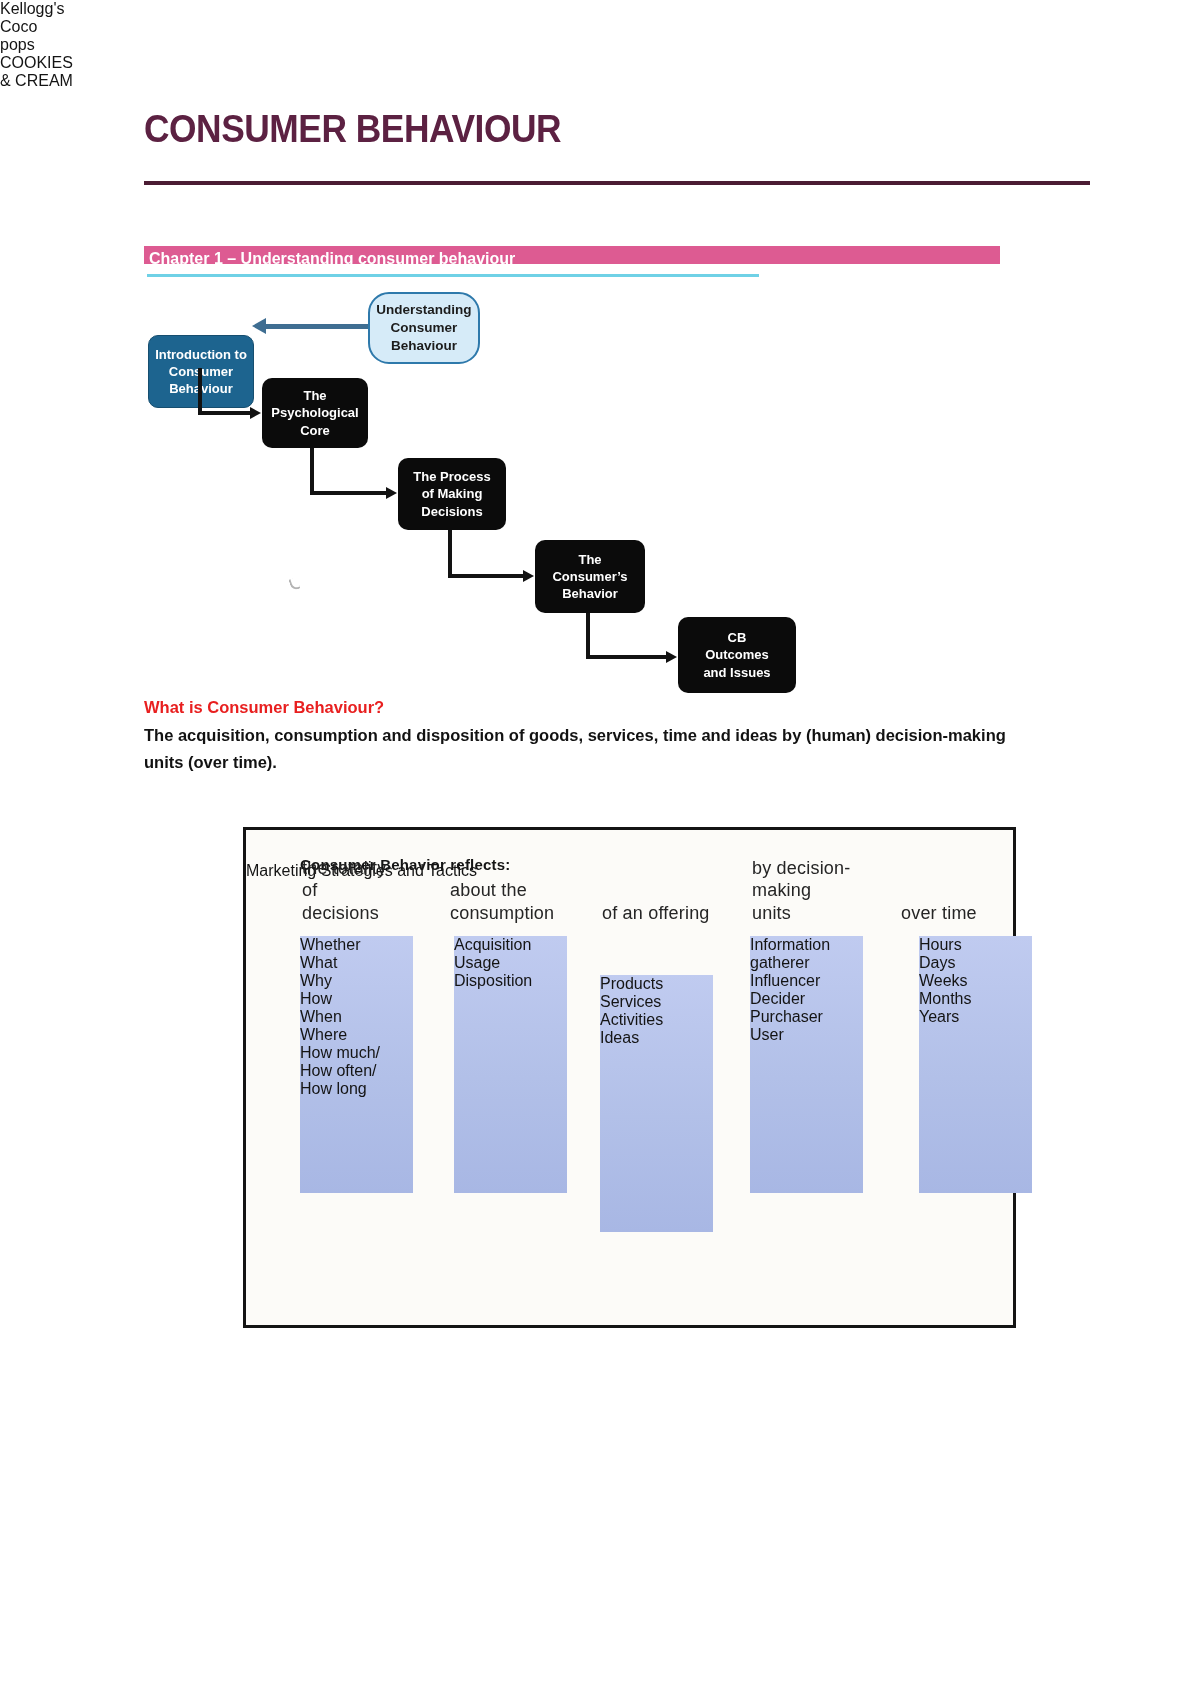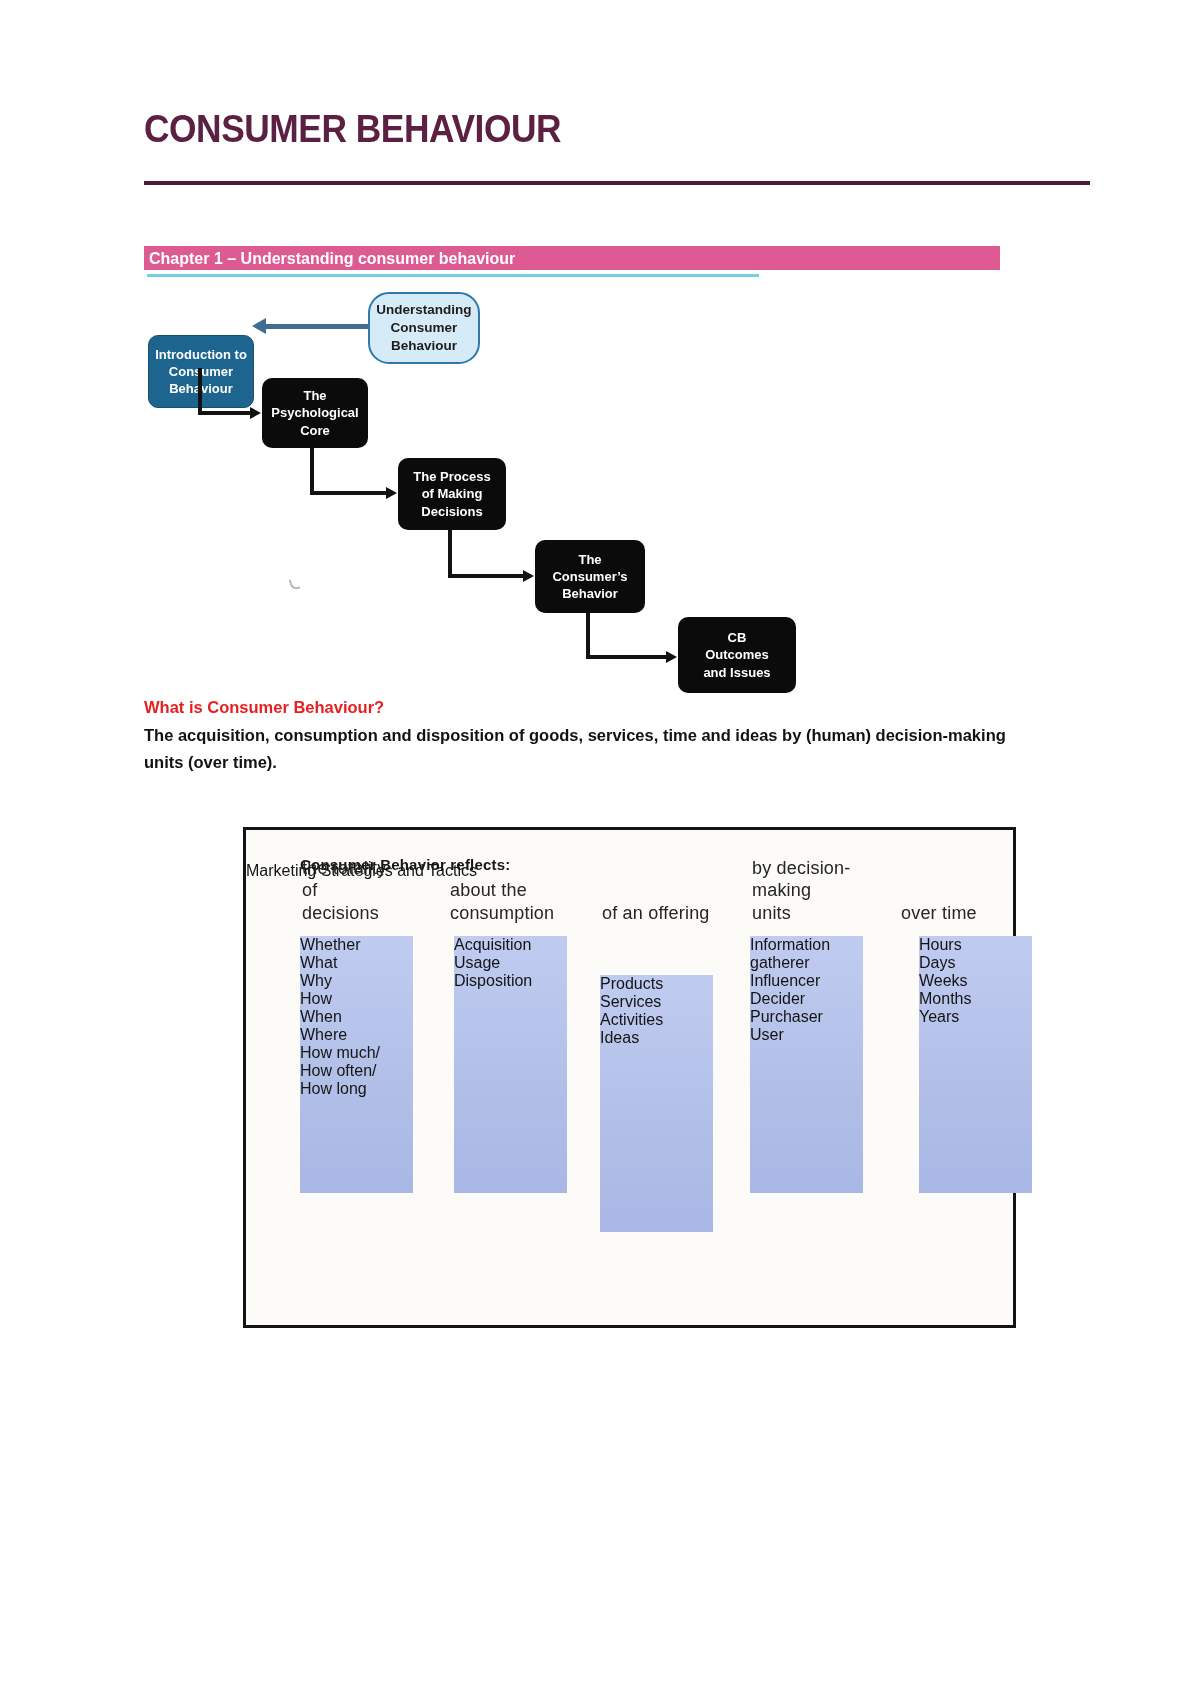--- a/index.html
+++ b/index.html
@@ -9,21 +9,21 @@
     font-family:"Liberation Sans",sans-serif;color:#141414;
   }
   
   .doc-title{
     position:absolute;left:144px;top:108px;
     font-size:38px;font-weight:bold;color:#5c2142;letter-spacing:-.5px;
     transform:scaleX(.93);transform-origin:left top;white-space:nowrap;
   }
   .title-rule{position:absolute;left:144px;top:181px;width:946px;height:4px;background:#4b1c33;}
   .chapter-banner{
-    position:absolute;left:144px;top:246px;width:856px;height:24px;
+    position:absolute;left:144px;top:246px;width:856px;height:18px;
     background:#dd5b92;color:#fff;font-size:16px;font-weight:bold;
     line-height:26px;padding-left:5px;box-sizing:border-box;white-space:nowrap;
   }
   .cyan-rule{position:absolute;left:147px;top:274px;width:612px;height:3px;background:#6fd1e6;}
 
   
   .fc-box{
     position:absolute;display:flex;align-items:center;justify-content:center;
     text-align:center;font-weight:bold;font-size:13px;line-height:1.32;
     border-radius:10px;background:#0b0b0b;color:#fff;box-sizing:border-box;
@@ -258,14 +258,29 @@
     <div class="red-ah-up" style="left:321px;top:396px;"></div>
     <div class="red-shaft" style="left:327px;top:405px;height:16px;"></div>
     <div class="red-shaft" style="left:473px;top:395px;height:16px;"></div>
     <div class="red-ah-down" style="left:467px;top:410px;"></div>
 
     <div class="mkt-box">Marketing Strategies and Tactics</div>
   </div>
 
   <div class="cursor"></div>
 
+  <div class="cereal">
+    <div class="splash"></div>
+    <div class="k-brand">Kellogg's</div>
+    <div class="k-pill"></div>
+    <div class="coco">Coco</div>
+    <div class="pops">pops</div>
+    <div class="blue-bottom"></div>
+    <div class="variant1">COOKIES</div>
+    <div class="variant2">&amp; CREAM</div>
+    <div class="monkey">
+      <span class="eye1"></span><span class="eye2"></span>
+    </div>
+    <div class="milk"></div>
+    <div class="dots"></div>
+  </div>
 
 </div>
 
 </body></html>

